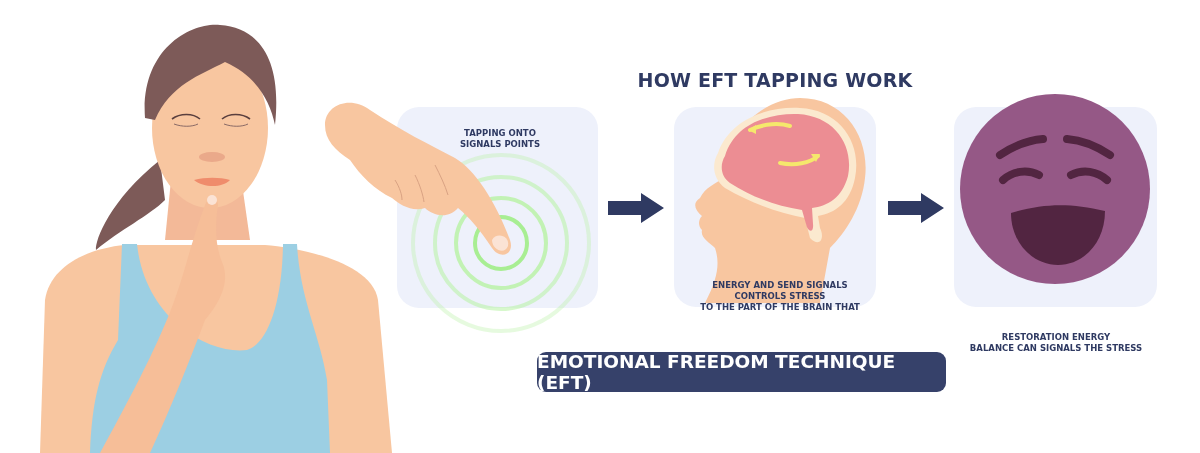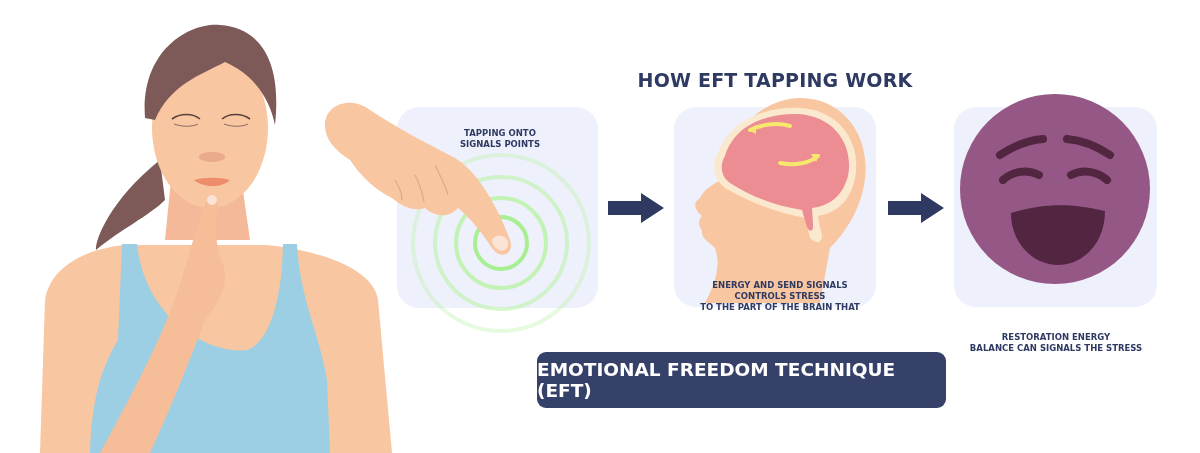--- a/index.html
+++ b/index.html
@@ -3,21 +3,21 @@
 <meta charset="utf-8">
 <style>
   html, body { margin:0; padding:0; }
   body { width:1200px; height:453px; background:#ffffff; position:relative; overflow:hidden;
          font-family:"DejaVu Sans", "Liberation Sans", sans-serif; }
   .panel { position:absolute; background:#eef1fb; border-radius:22px; }
   .title { position:absolute; left:560px; top:69px; width:430px; text-align:center;
            color:#2f3a62; font-weight:bold; font-size:19px; letter-spacing:0.2px; }
   .caption { position:absolute; text-align:center; color:#2f3a62; font-weight:bold;
              font-size:8.5px; line-height:11px; }
-  .banner { position:absolute; left:537px; top:352px; width:409px; height:56px;
+  .banner { position:absolute; left:537px; top:352px; width:409px; height:40px;
             background:#36416a; border-radius:9px; color:#ffffff; font-weight:bold;
             font-size:18.5px; display:flex; align-items:center; justify-content:center; }
   svg { position:absolute; overflow:visible; }
 </style>
 </head>
 <body>
 
 <svg width="400" height="453" style="left:0;top:0;">
 
   <path d="M160 160 C110 200, 95 240, 96 250 C120 230, 150 215, 165 200 Z" fill="#7d5a58"></path>

